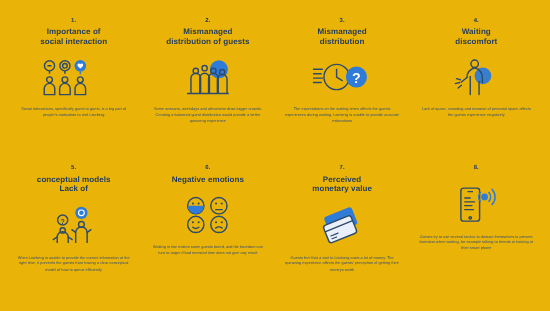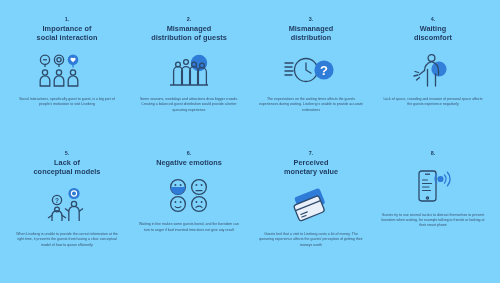--- a/index.html
+++ b/index.html
@@ -5,21 +5,21 @@
   html,body{margin:0;padding:0;}
   body{
     width:500px;height:283px;
     background:#eaf0fa;
     font-family:"Liberation Sans", sans-serif;
     overflow:hidden;
   }
   #board{
     position:relative;
     width:500px;height:283px;
-    background:#7dd3fc;
+    background:#eab308;
     box-sizing:border-box;
     padding:14px 6px 6px 6px;
   }
   .grid{
     display:grid;
     grid-template-columns:repeat(4,1fr);
     grid-template-rows:repeat(2,134px);
     gap:0px;
     width:100%;
   }
@@ -171,22 +171,22 @@
             <path d="M9.5 20.5 L6 19.5 M9 23 L5 24 M10.5 25.5 L7.5 28"></path>
           </g>
         </svg>
       </div>
       <div class="body">Lack of space, crowding and invasion of personal space affects the guests experience negatively</div>
     </div>
 
     <div class="card row2">
       <div class="num">5.</div>
       <div class="title">
+        <div>conceptual models</div>
         <div>Lack of</div>
-        <div>conceptual models</div>
       </div>
       <div class="icon-wrap">
         <svg width="50" height="36" viewBox="0 0 50 36">
           <circle cx="32" cy="6.5" r="5.6" fill="#2f7bd8"></circle>
           <circle cx="32" cy="6.5" r="2.6" fill="none" stroke="#ffffff" stroke-width="1.1"></circle>
           <g fill="none" stroke="#2d4a6b" stroke-width="1.3">
             <circle cx="15" cy="13" r="4.6"></circle>
             <text x="15" y="16.2" font-family="Liberation Sans, sans-serif" font-size="6.4" font-weight="bold" fill="#2d4a6b" text-anchor="middle" stroke="none">?</text>
             <circle cx="15" cy="22.5" r="2.4"></circle>
             <path d="M10 34v-5.4a5 5 0 0 1 10 0V34"></path>

